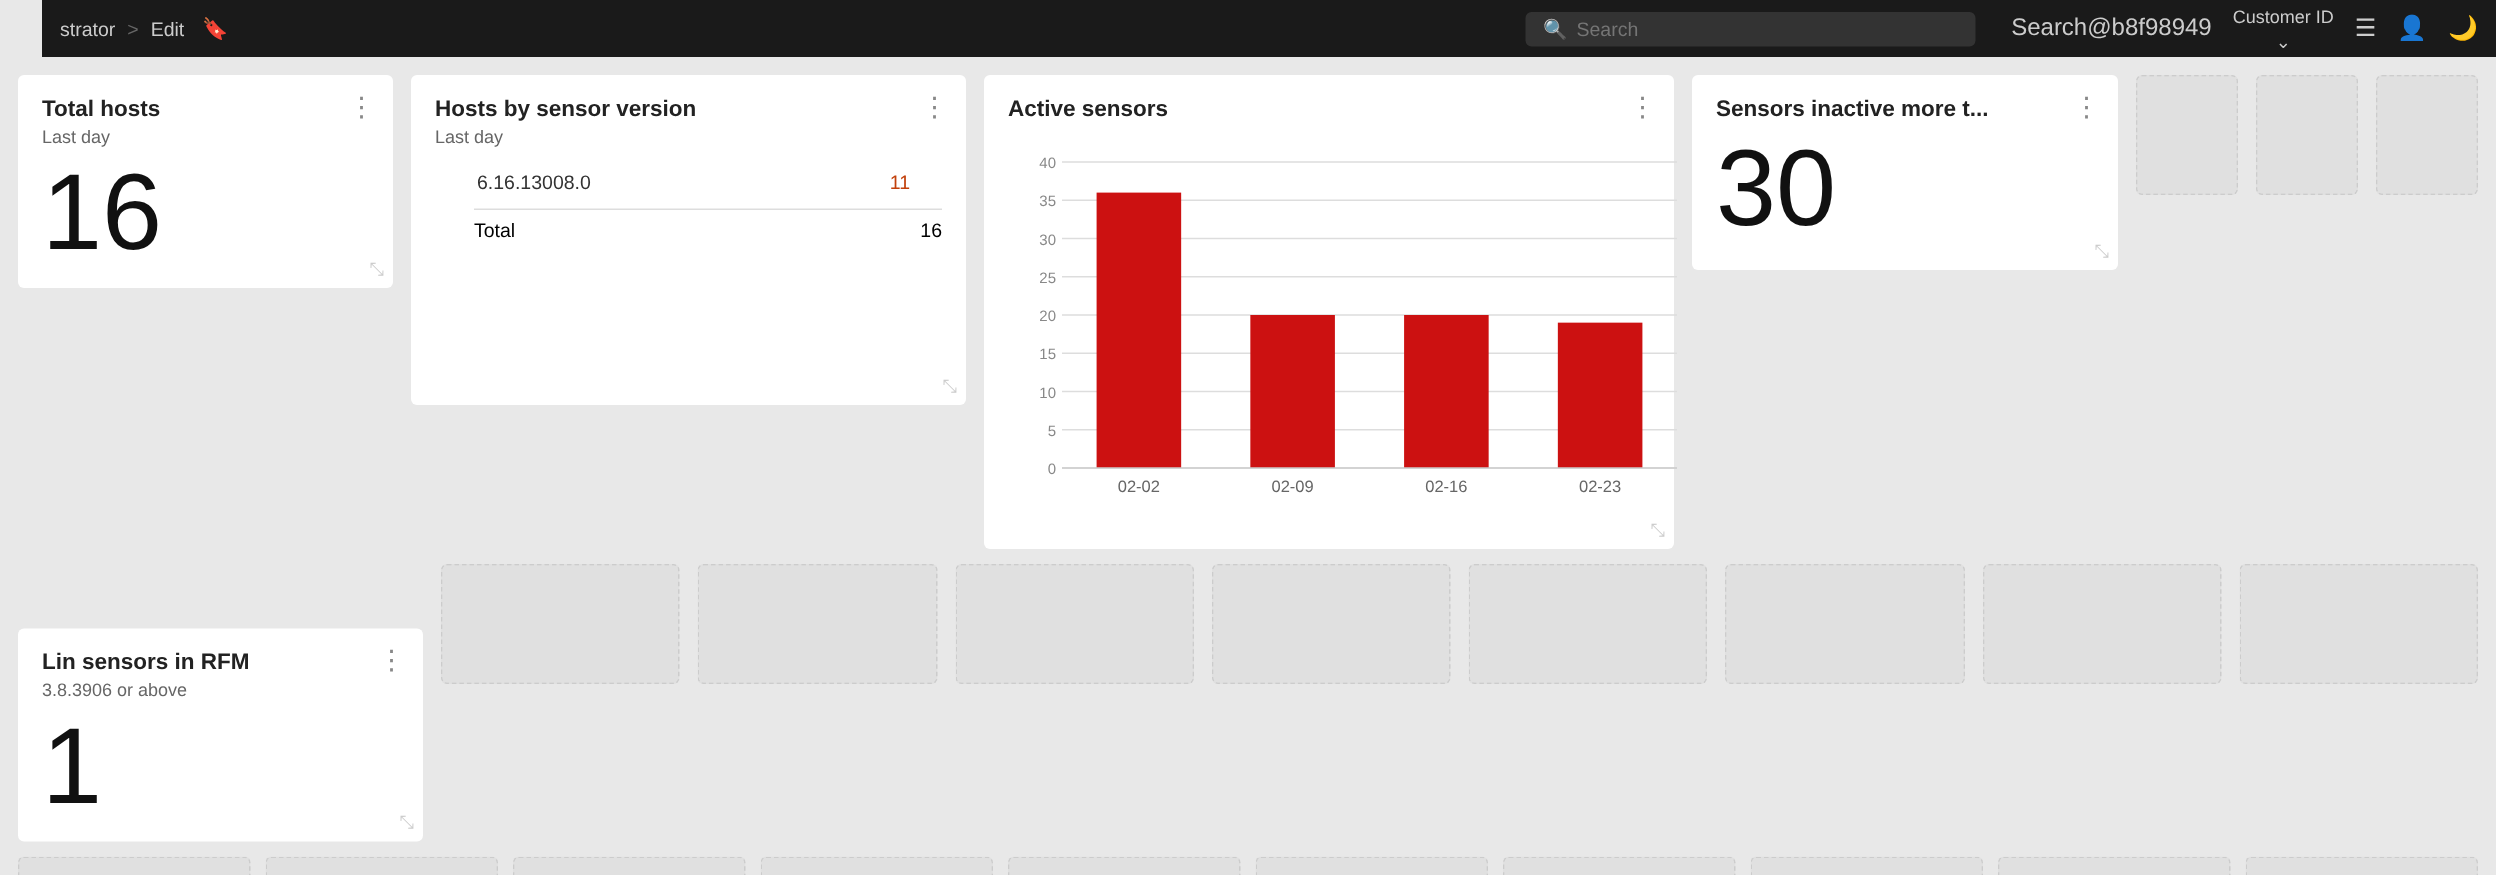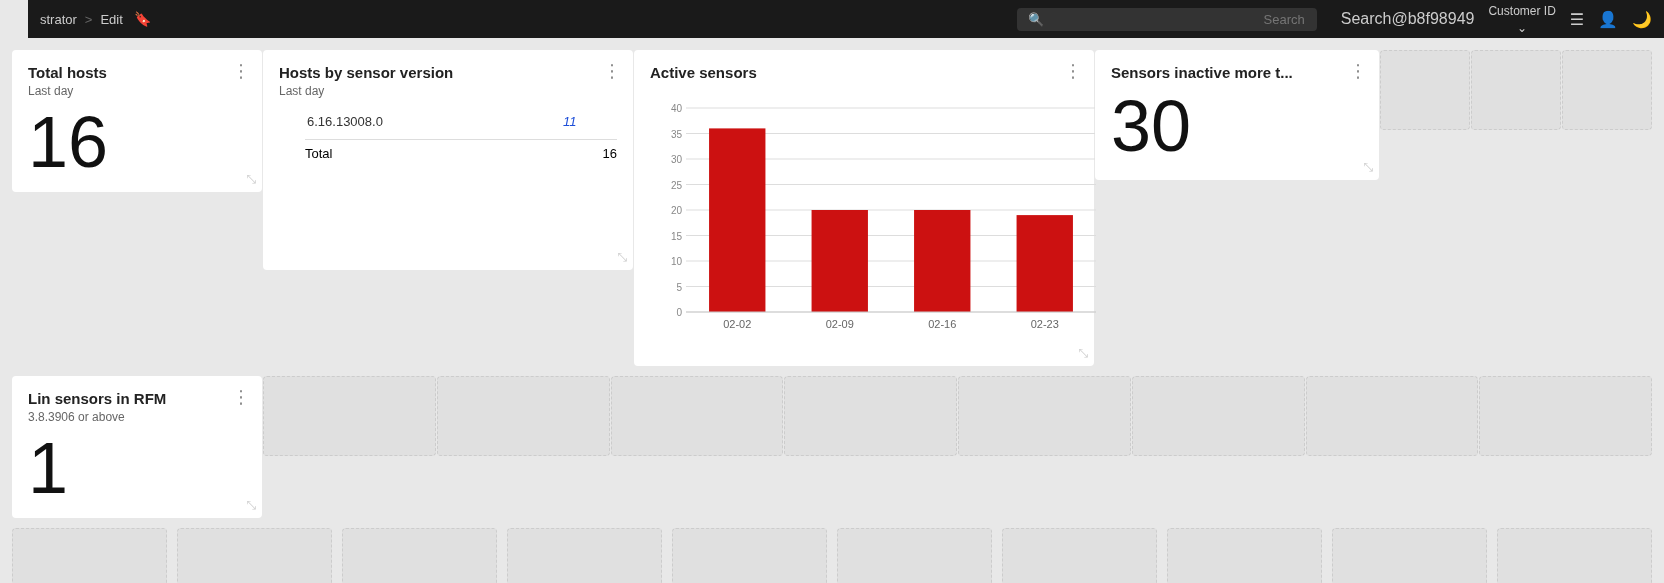--- a/index.html
+++ b/index.html
@@ -17,33 +17,33 @@
     .topnav-edit { color: #ccc; font-size: 13px; }
     .topnav-bookmark { color: #888; font-size: 14px; margin-left: 4px; }
     .topnav-spacer { flex: 1; }
     .search-bar {
       display: flex; align-items: center;
       background: #333; border-radius: 4px;
       padding: 4px 12px; gap: 6px; width: 300px;
     }
     .search-bar input {
       background: transparent; border: none; outline: none;
-      color: #fdba74; font-size: 13px; width: 100%; text-align: right;
+      color: #fdba74; font-size: 13px; width: 100%;
     }
     .search-icon { color: #888; font-size: 13px; }
     .topnav-right { display: flex; align-items: center; gap: 14px; margin-left: 16px; }
     .topnav-user-info { color: #ccc; font-size: 16px; }
     .topnav-customer { display: flex; align-items: center; gap: 3px; color: #ccc; font-size: 12px; cursor: pointer; flex-direction: column; }
     .topnav-icon { color: #ccc; font-size: 16px; cursor: pointer; }
 
     
     .main { padding: 12px; display: flex; flex-direction: column; gap: 10px; }
 
     
-    .card-row { display: flex; gap: 1px; align-items: flex-start; }
+    .card-row { display: flex; gap: 12px; align-items: flex-start; }
 
     
     .card {
       background: #fff; border-radius: 4px;
       padding: 14px 16px; position: relative;
       min-height: 130px;
     }
     .card-title { font-size: 15px; font-weight: 600; color: #222; }
     .card-subtitle { font-size: 12px; color: #666; margin-top: 2px; }
     .card-big-number { font-size: 72px; font-weight: 300; color: #111; line-height: 1; margin-top: 8px; }
@@ -52,30 +52,30 @@
       background: none; border: none; cursor: pointer;
       color: #888; font-size: 18px; line-height: 1;
     }
     .card-resize-handle {
       position: absolute; bottom: 6px; right: 6px;
       color: #ccc; font-size: 12px;
     }
 
     
     .card-total-hosts { width: 250px; }
-    .card-lin-sensors { width: 250px; }
+    .card-lin-sensors { width: 270px; margin-top: 43px; }
     .card-sensors-inactive { width: 284px; flex-shrink: 0; }
 
     
     .card-sensor-version {
       width: 370px; min-height: 220px; padding-bottom: 14px;
     }
     .sensor-version-table { width: 100%; margin-top: 10px; border-collapse: collapse; }
     .sensor-version-table td { font-size: 13px; color: #333; padding: 6px 2px; }
-    .sensor-version-table td:last-child { text-align: left; color: #1d4ed8; font-style: italic; }
+    .sensor-version-table td:last-child { text-align: center; color: #c2410c; }
     .sensor-version-total { display: flex; justify-content: space-between; padding-top: 6px; font-size: 13px; border-top: 1px solid #ddd; margin-top: 4px; }
     .sensor-version-wrapper { position: relative; margin-left: 26px; }
 
     
     .card-active-sensors { flex: 1; min-height: 220px; min-width: 460px; }
     .chart-container { margin-top: 10px; position: relative; }
     .chart-svg { display: block; }
 
     
     .card-placeholder {

